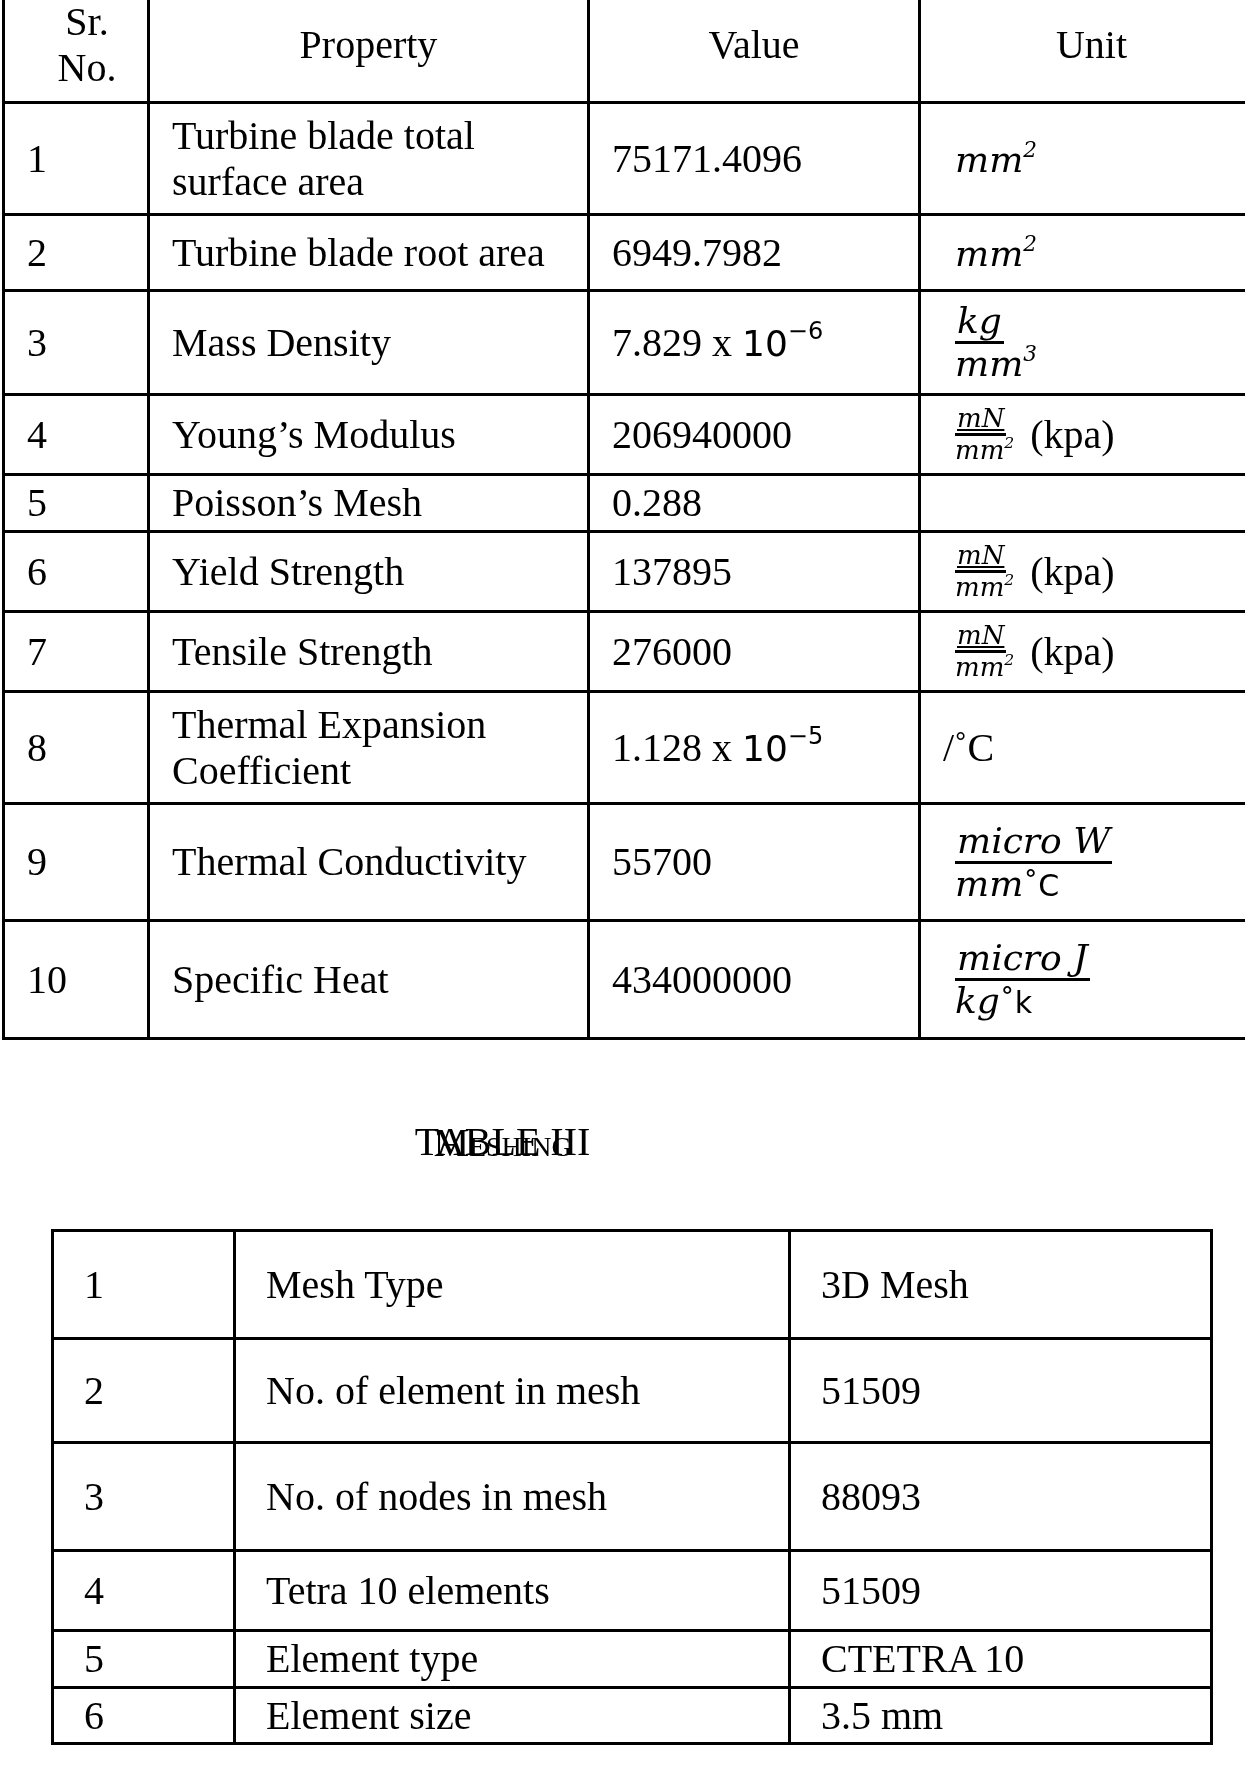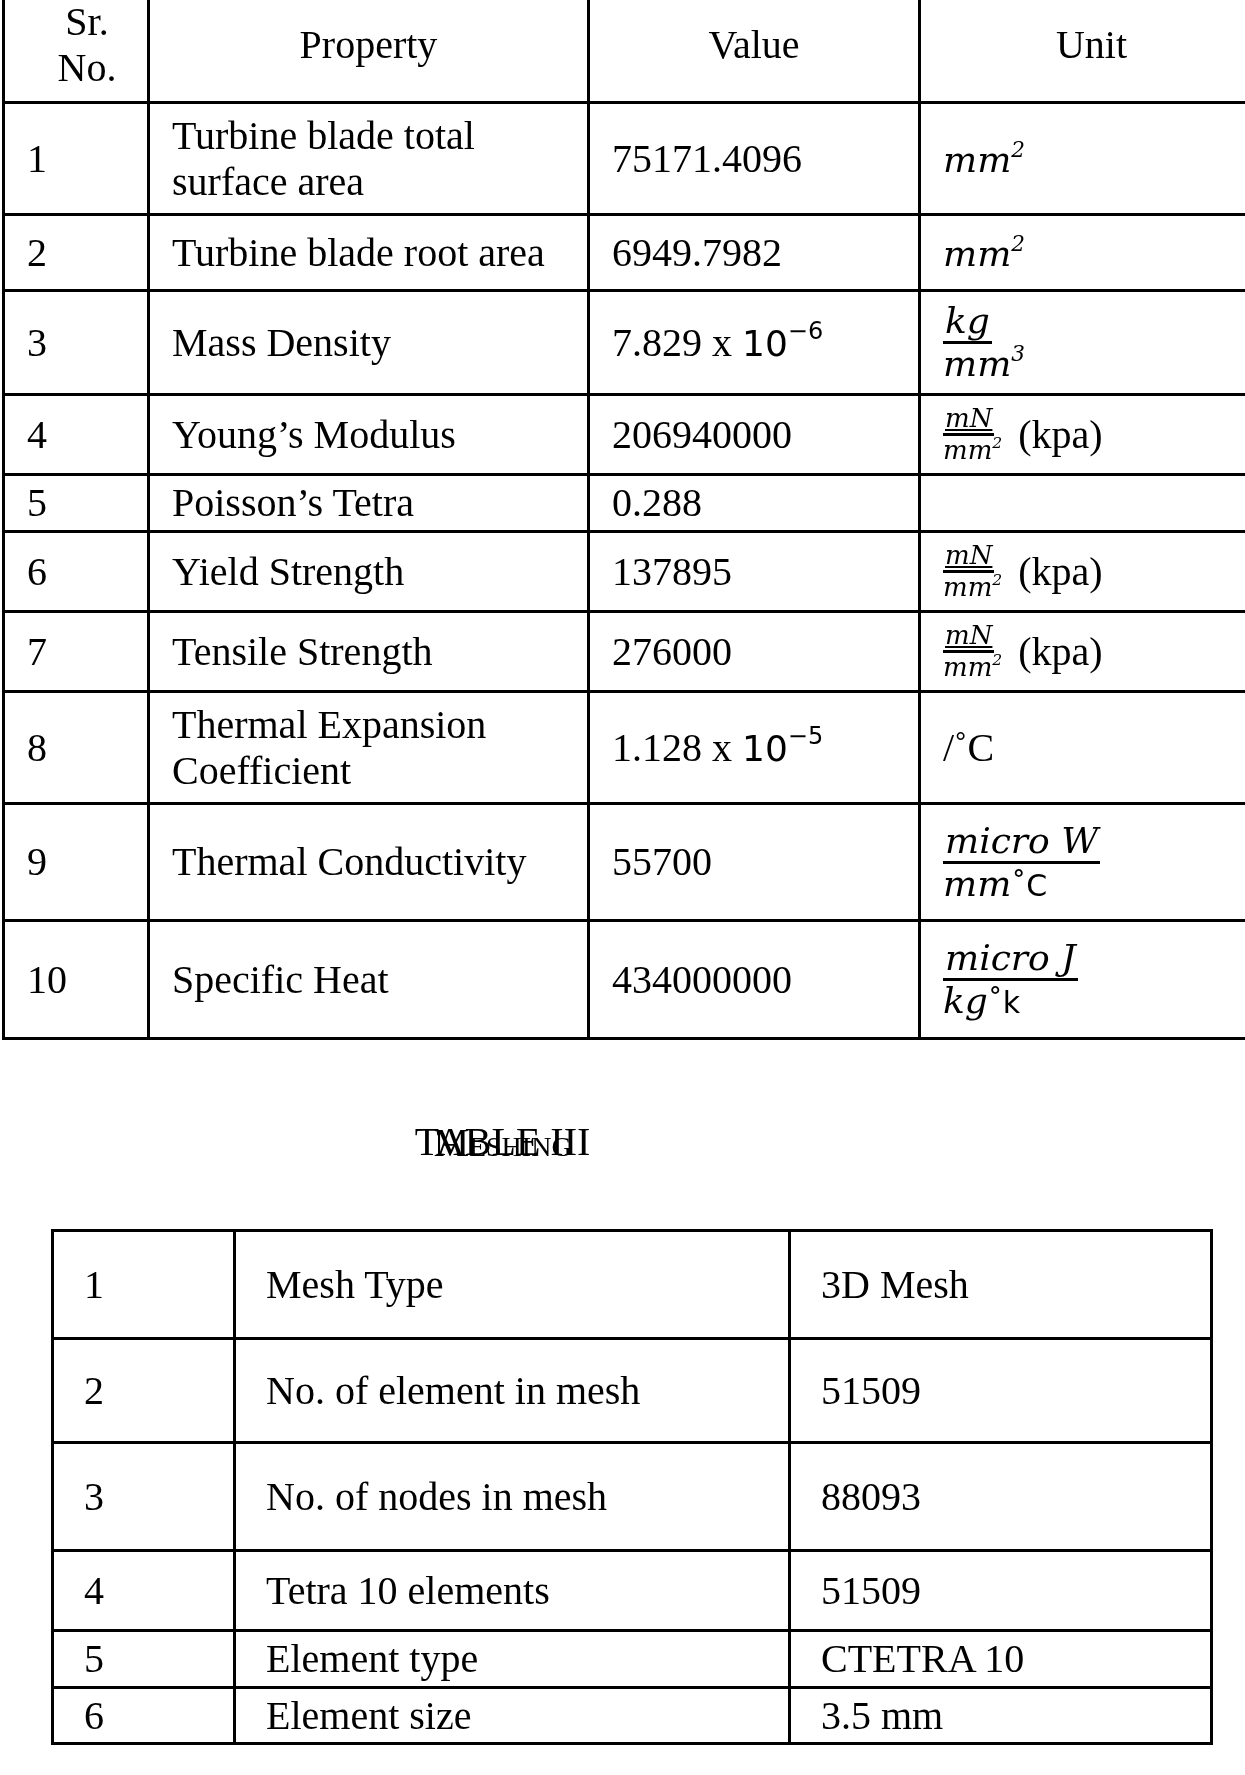--- a/index.html
+++ b/index.html
@@ -4,21 +4,21 @@
 <style>
   html, body { margin:0; padding:0; background:#ffffff; }
   body { width:1245px; height:1775px; position:relative; overflow:hidden;
          font-family:"Liberation Serif", "DejaVu Serif", serif; color:#000; }
   .tbl { position:absolute; border-collapse:collapse; table-layout:fixed; }
   .tbl td { border:3px solid #000; padding:0 0 0 22px; font-size:40px; line-height:1.15;
             vertical-align:middle; overflow:hidden; }
   .tbl td.hdr { text-align:center; padding:0; }
   #props { left:2px; top:-14px; width:1260px; }
   #props td:first-child { padding-left:22px; }
-  .unit { font-style:italic; font-family:"DejaVu Serif", serif; font-size:36px; }
+  .unit { font-style:italic; font-family:"DejaVu Serif", serif; font-size:36px;margin-left:12px; }
   .frac { display:inline-flex; flex-direction:column; align-items:flex-start; vertical-align:middle; }
   .frac .num { border-bottom:3px solid #000; padding:0 2px; line-height:1.1; }
   .frac .den { line-height:1.1; }
   .frac.small { font-size:26px; }
   .frac.small .num { border-bottom-width:3px;text-decoration:underline; }
   sup { font-size:0.6em; vertical-align:0.7em; line-height:0; }
   .sci sup { font-family:"DejaVu Sans", sans-serif; }
   .sci .ten { font-family:"DejaVu Sans", sans-serif; font-size:36px; }
   .kpa { font-style:normal; font-family:"Liberation Serif", serif; font-size:40px; margin-left:16px; vertical-align:middle; }
   .caption { position:absolute; left:0; width:1005px; text-align:center; font-size:40px; line-height:1; }
@@ -78,21 +78,21 @@
     <td>Young’s Modulus</td>
     <td>206940000</td>
     <td><span class="unit frac small">
             <span class="num">mN</span>
             <span class="den"><span>mm</span><sup>2</sup></span>
           </span><span class="kpa">(kpa)</span></td>
   </tr>
 
   <tr style="height:57px">
     <td>5</td>
-    <td>Poisson’s Tetra</td>
+    <td>Poisson’s Mesh</td>
     <td>0.288</td>
     <td></td>
   </tr>
 
   <tr style="height:80px">
     <td>6</td>
     <td>Yield Strength</td>
     <td>137895</td>
     <td><span class="unit frac small">
             <span class="num">mN</span>

